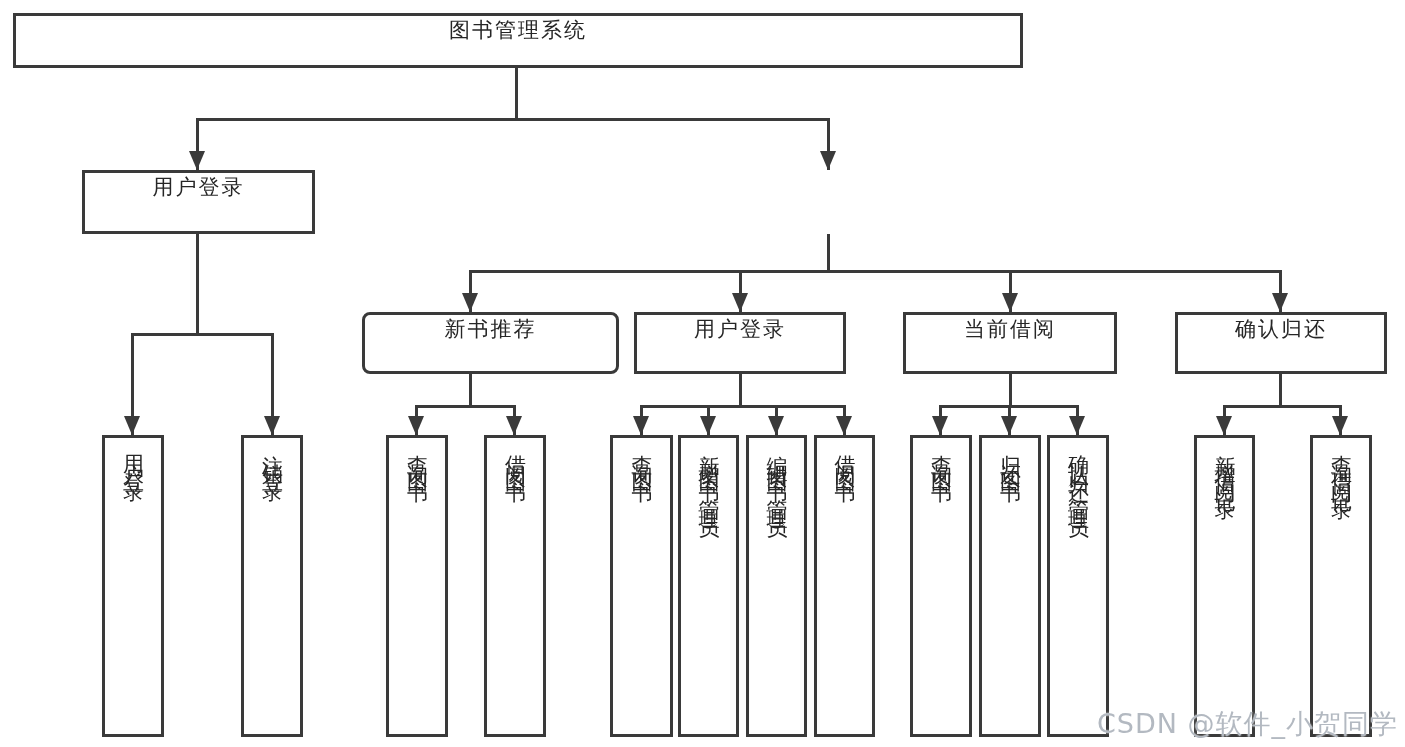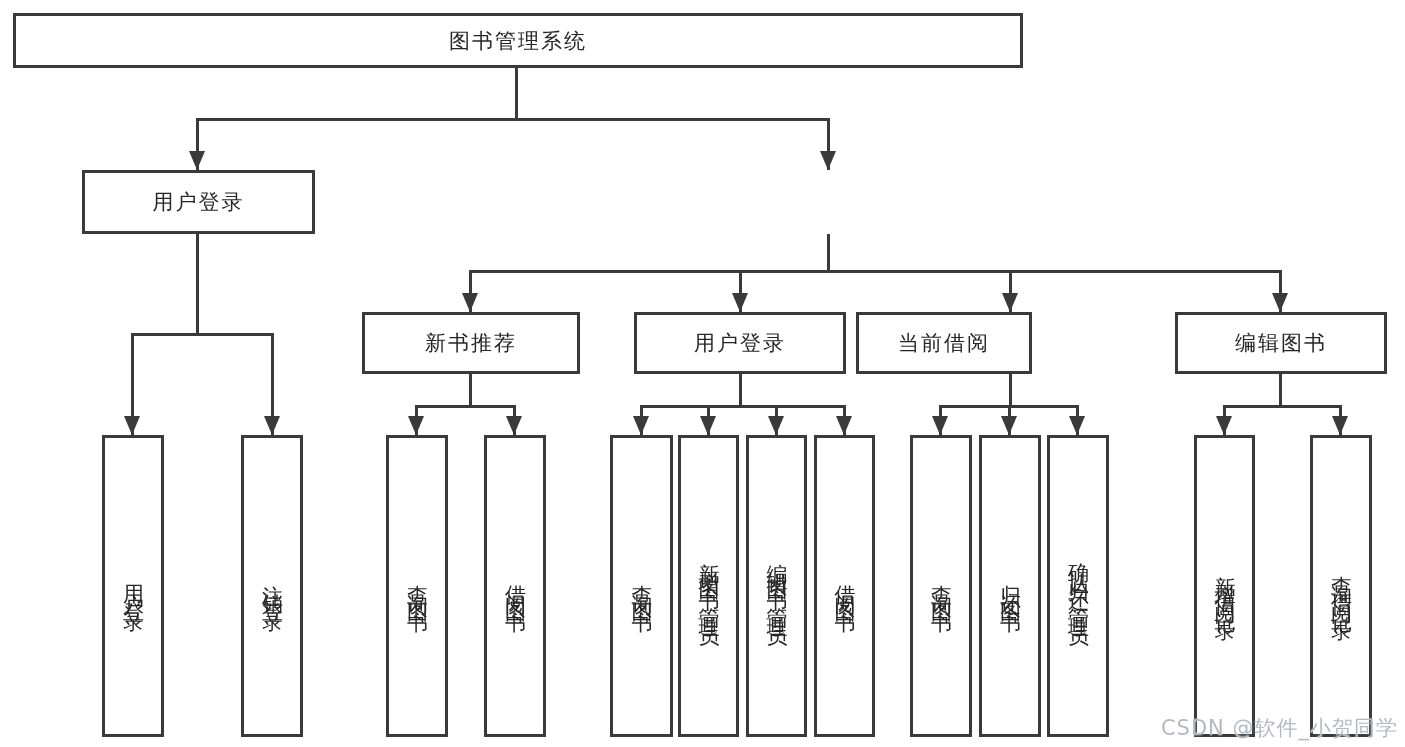--- a/index.html
+++ b/index.html
@@ -15,21 +15,21 @@
     font-family: "DejaVu Sans", "Liberation Sans", sans-serif;
     color: #262626;
     overflow: hidden;
   }
   .node {
     position: absolute;
     box-sizing: border-box;
     border: 3px solid #3a3a3a;
     background: #ffffff;
     display: flex;
-    align-items: center;
+    align-items: flex-start;
     justify-content: center;
     text-align: center;
   }
   .node .lbl {
     font-size: 21px;
     letter-spacing: 2px;
     white-space: nowrap;
   }
   .node.vert .lbl {
     writing-mode: vertical-rl;
@@ -50,52 +50,52 @@
     width: 0;
     height: 0;
     border-left: 8px solid transparent;
     border-right: 8px solid transparent;
     border-top: 19px solid #3a3a3a;
   }
   .watermark {
     position: absolute;
     right: 7px;
     bottom: 5px;
-    font-size: 21px;
+    font-size: 27px;
     color: #b3b9c1;
     letter-spacing: 1px;
     z-index: 10;
     text-shadow: 0 0 2px #ffffff;
     white-space: nowrap;
   }
 </style>
 </head>
 <body>
 
 <div class="canvas">
 
   <div class="node" style="left:13px; top:13px; width:1010px; height:55px;">
     <span class="lbl">图书管理系统</span>
   </div>
 
   <div class="node" style="left:82px; top:170px; width:233px; height:64px;">
     <span class="lbl">用户登录</span>
   </div>
 
-  <div class="node" style="left:362px; top:312px; width:218px; height:62px;">
+  <div class="node" style="left:362px; top:312px; width:257px; height:62px;border-radius:8px;">
     <span class="lbl">新书推荐</span>
   </div>
   <div class="node" style="left:634px; top:312px; width:212px; height:62px;">
     <span class="lbl">用户登录</span>
   </div>
-  <div class="node" style="left:856px; top:312px; width:176px; height:62px;">
+  <div class="node" style="left:903px; top:312px; width:214px; height:62px;">
     <span class="lbl">当前借阅</span>
   </div>
   <div class="node" style="left:1175px; top:312px; width:212px; height:62px;">
-    <span class="lbl">编辑图书</span>
+    <span class="lbl">确认归还</span>
   </div>
 
   <div class="node vert" style="left:102px; top:435px; width:62px; height:302px;">
     <span class="lbl">用户登录</span>
   </div>
   <div class="node vert" style="left:241px; top:435px; width:62px; height:302px;">
     <span class="lbl">注销登录</span>
   </div>
   <div class="node vert" style="left:386px; top:435px; width:62px; height:302px;">
     <span class="lbl">查询图书</span>

